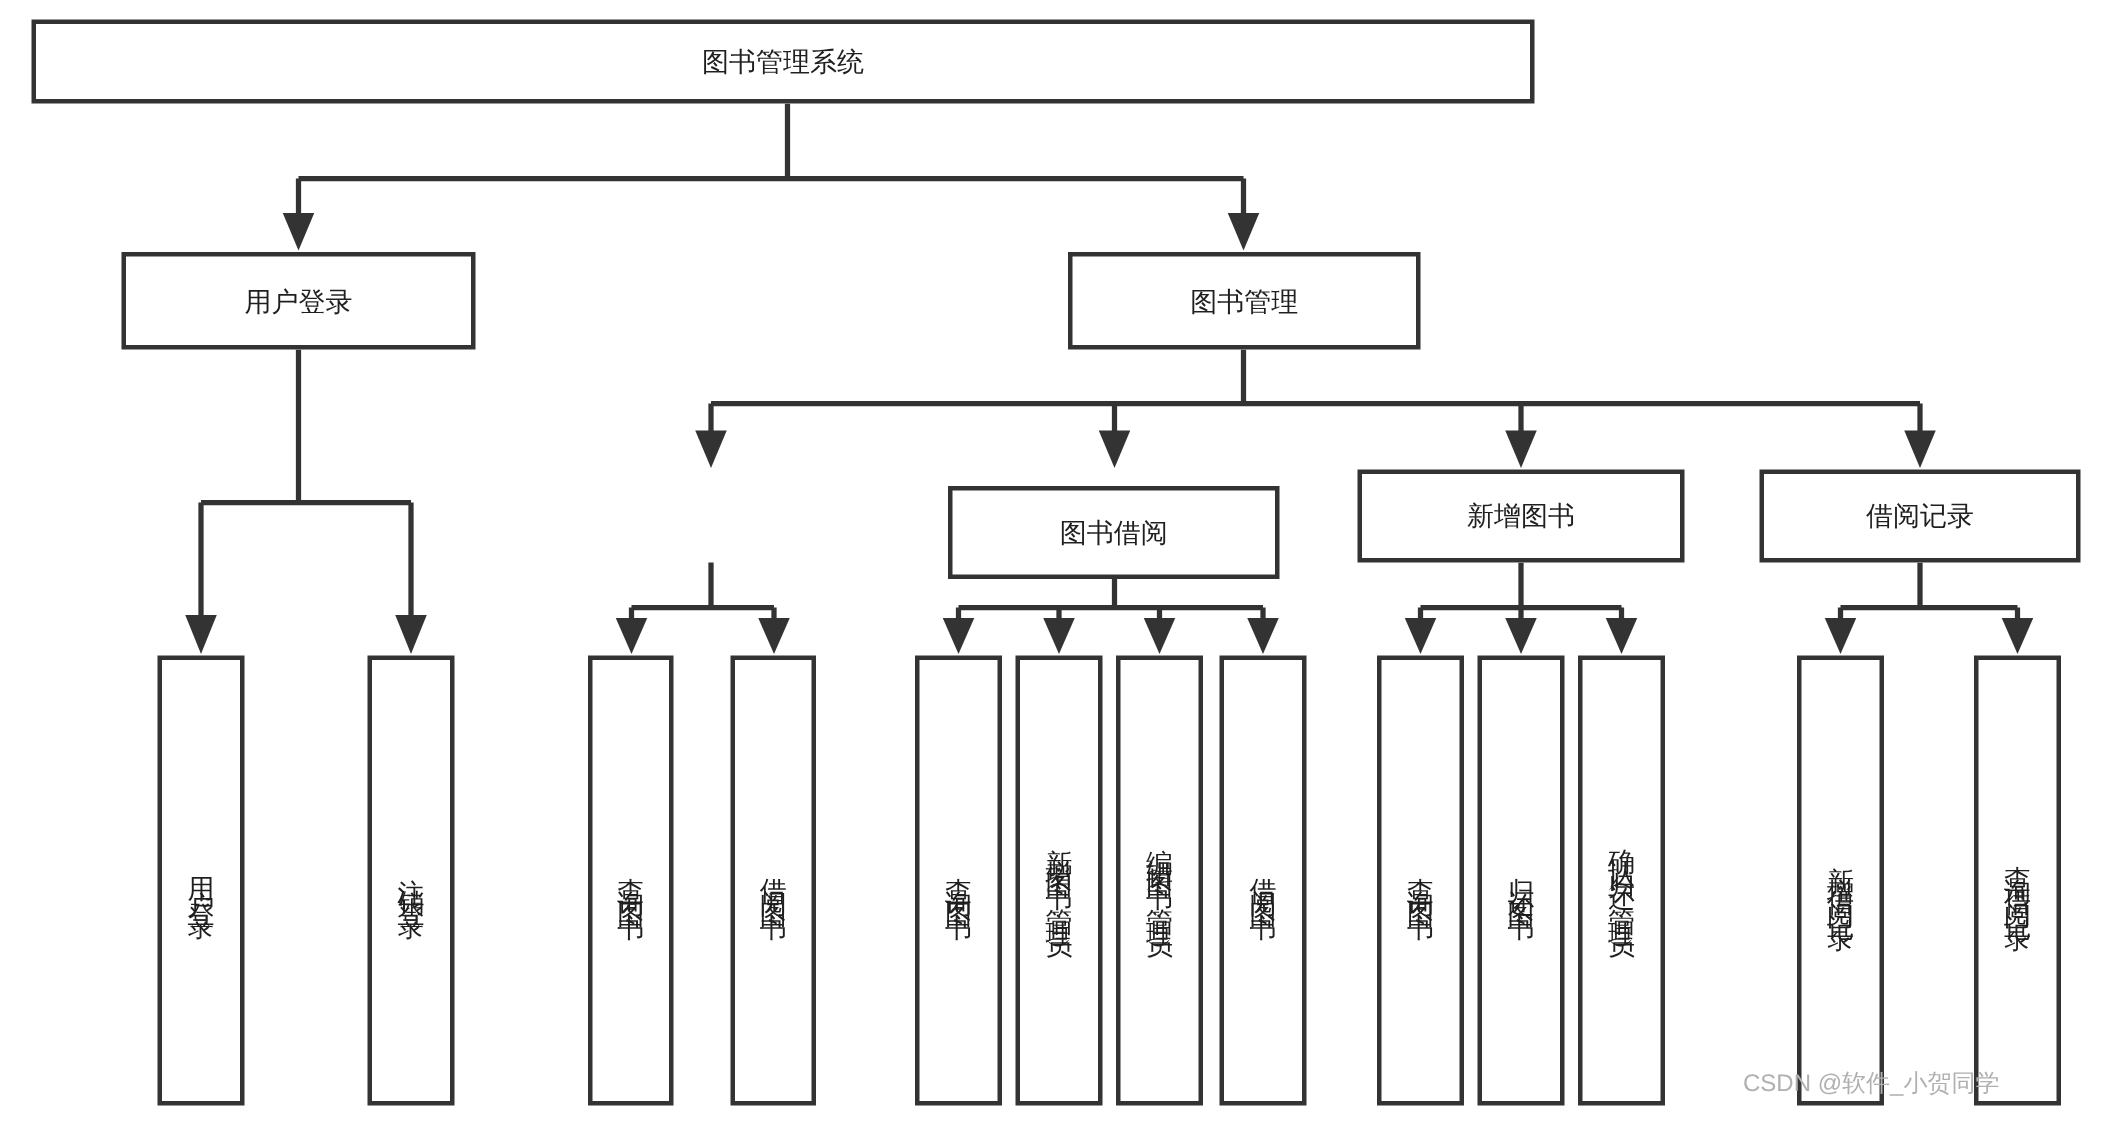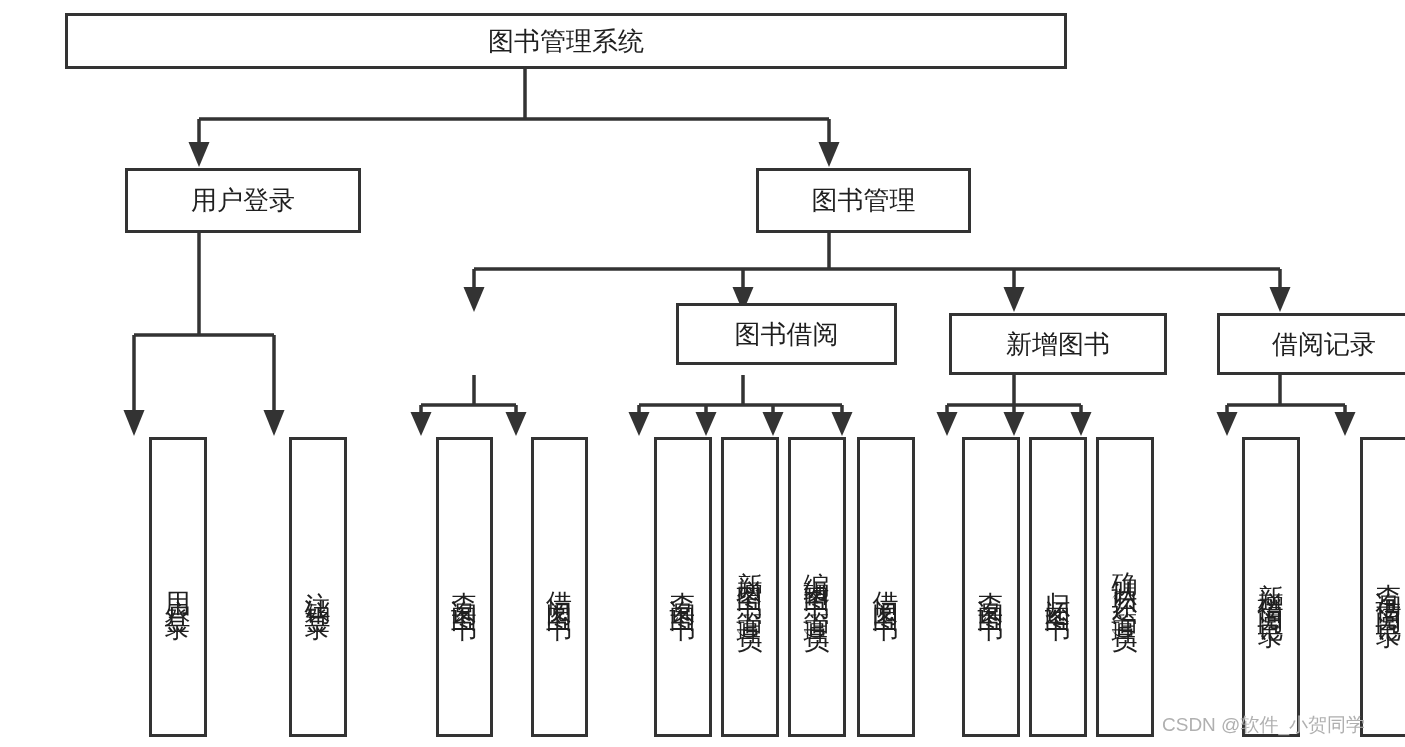--- a/index.html
+++ b/index.html
@@ -9,30 +9,30 @@
   #canvas{
     position:relative;width:1405px;height:747px;background:var(--background);
     font-family:"Liberation Sans","DejaVu Sans",sans-serif;overflow:hidden;
   }
   #wires{position:absolute;left:0;top:0;width:1405px;height:747px;pointer-events:none;}
   .ln{fill:none;stroke:var(--line);stroke-width:3.5;}
   .ar{fill:var(--line);stroke:none;}
   .node{
     position:absolute;box-sizing:border-box;background:#ffffff;
     border:3px solid var(--line);display:flex;align-items:center;justify-content:center;
-    color:var(--text);font-size:26px;margin-left:44px;
+    color:var(--text);font-size:18px;
   }
   .node.h span{white-space:nowrap;}
   .vtext{
     writing-mode:vertical-rl;text-orientation:mixed;
     letter-spacing:8px;line-height:1;white-space:nowrap;
   }
   #watermark{
     position:absolute;left:1162px;top:712px;width:240px;
-    font-size:19px;color:var(--watermark);white-space:nowrap;
+    font-size:16px;color:var(--watermark);white-space:nowrap;
   }
 </style>
 </head>
 <body>
 
 <div id="canvas">
 
   <svg id="wires" viewBox="0 0 1405 747">
     <g>
       <path class="ln" d="M525 69 V119 M199 119 H829 M199 119 V144 M829 119 V144"></path>
@@ -76,25 +76,25 @@
     </g>
   </svg>
 
   <div class="node h" style="left:21px;top:13px;width:1002px;height:56px">
     <span>图书管理系统</span>
   </div>
 
   <div class="node h" style="left:81px;top:168px;width:236px;height:65px">
     <span>用户登录</span>
   </div>
-  <div class="node h" style="left:712px;top:168px;width:215px;height:65px">
+  <div class="node h" style="left:712px;top:168px;width:235px;height:65px">
     <span>图书管理</span>
   </div>
 
-  <div class="node h" style="left:632px;top:303px;width:221px;height:62px">
+  <div class="node h" style="left:632px;top:324px;width:221px;height:62px">
     <span>图书借阅</span>
   </div>
   <div class="node h" style="left:905px;top:313px;width:218px;height:62px">
     <span>新增图书</span>
   </div>
   <div class="node h" style="left:1173px;top:313px;width:214px;height:62px">
     <span>借阅记录</span>
   </div>
 
   <div class="node v" style="left:105px;top:437px;width:58px;height:300px">

